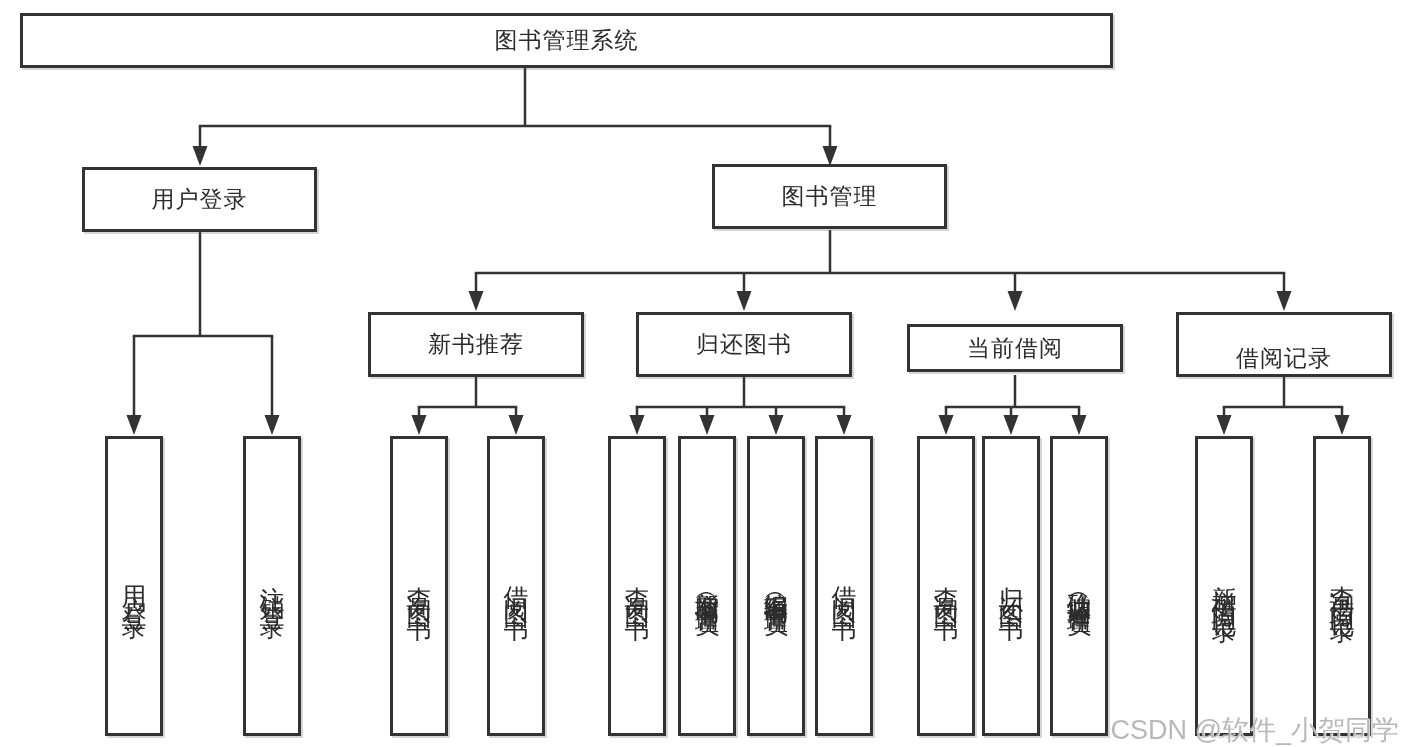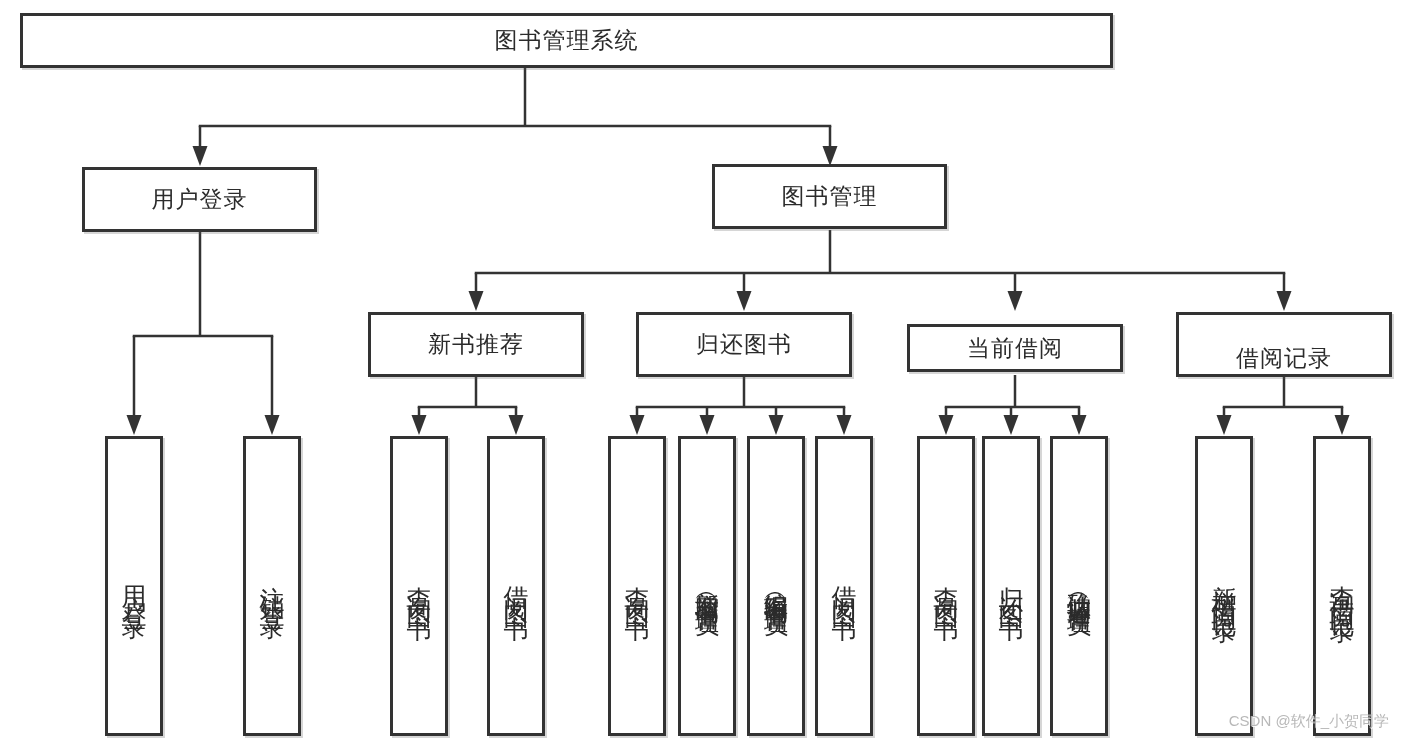--- a/index.html
+++ b/index.html
@@ -67,24 +67,24 @@
   .lf7  { left: 747px; }
   .lf8  { left: 815px; }
   .lf9  { left: 917px; }
   .lf10 { left: 982px; }
   .lf11 { left: 1050px; }
   .lf12 { left: 1195px; }
   .lf13 { left: 1313px; }
 
   .watermark {
     position: absolute;
-    right: 16px;
+    right: 6px;
     top: 712px;
     z-index: 5;
-    font-size: 15px;
+    font-size: 27px;
     color: rgba(178,178,178,0.92);
     text-shadow: 1px 1px 0 rgba(255,255,255,0.85);
     white-space: nowrap;
   }
 </style>
 </head>
 <body>
 
 <div class="stage">
 

